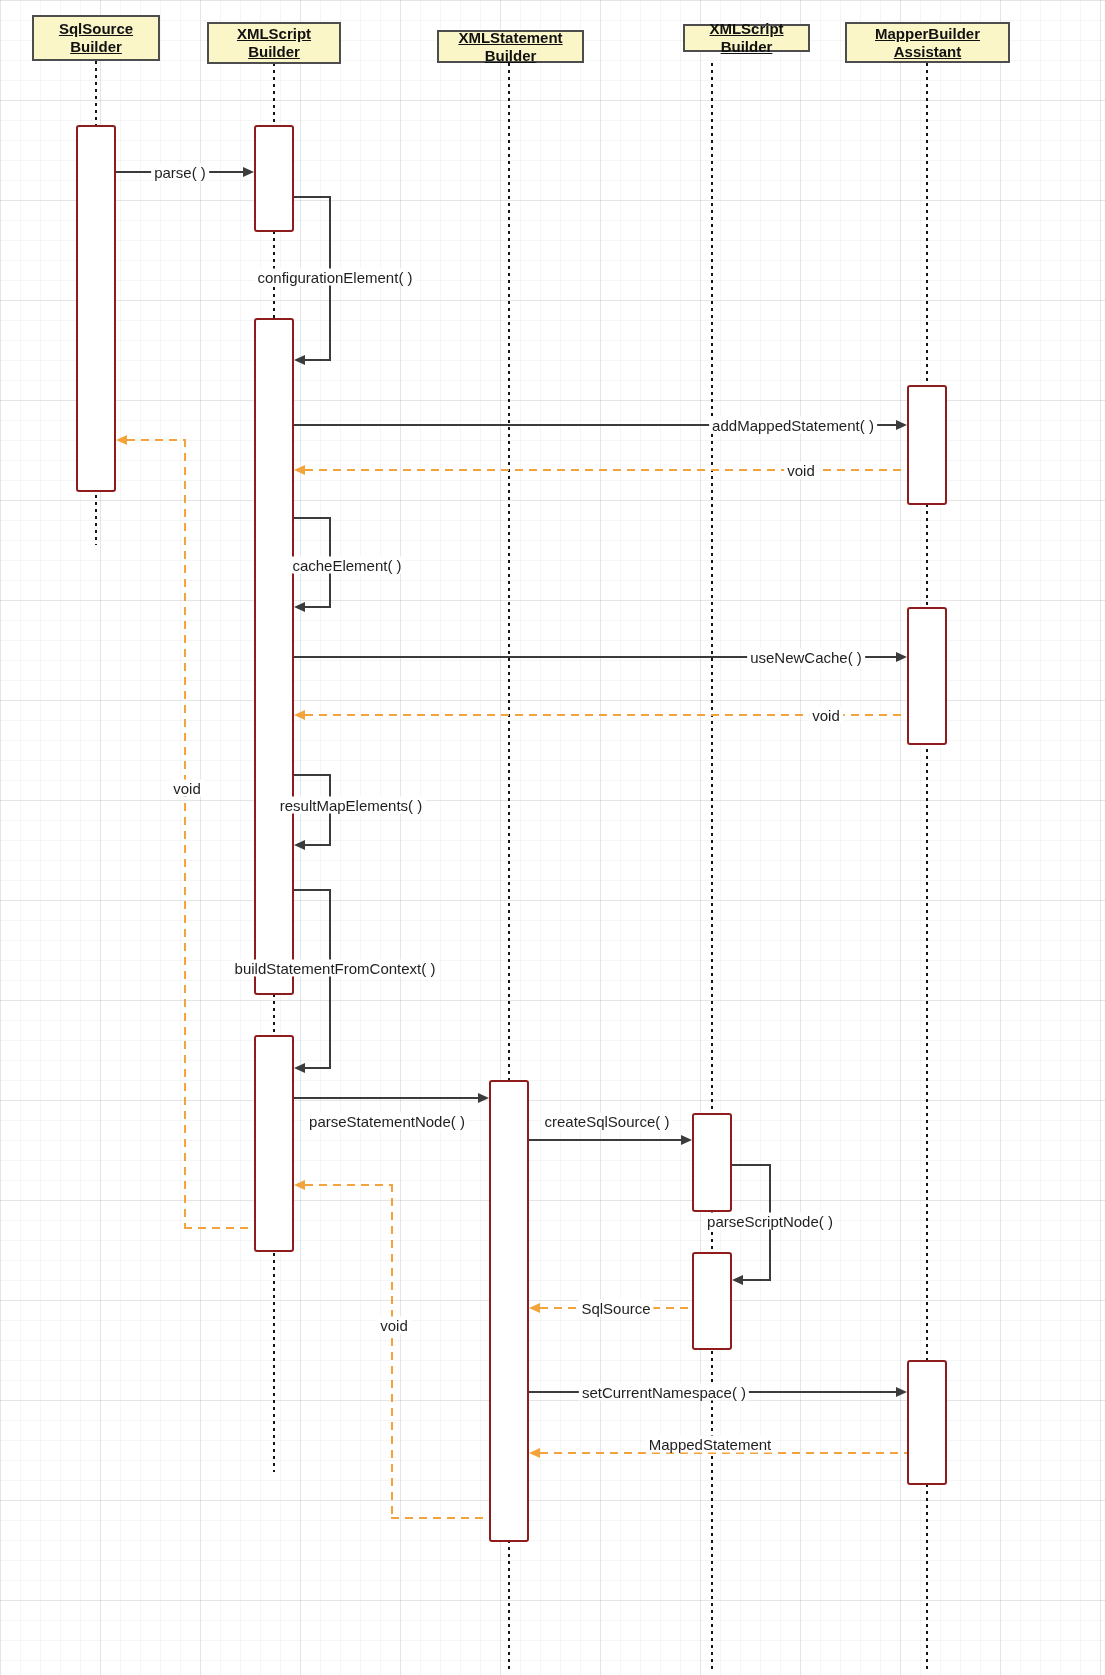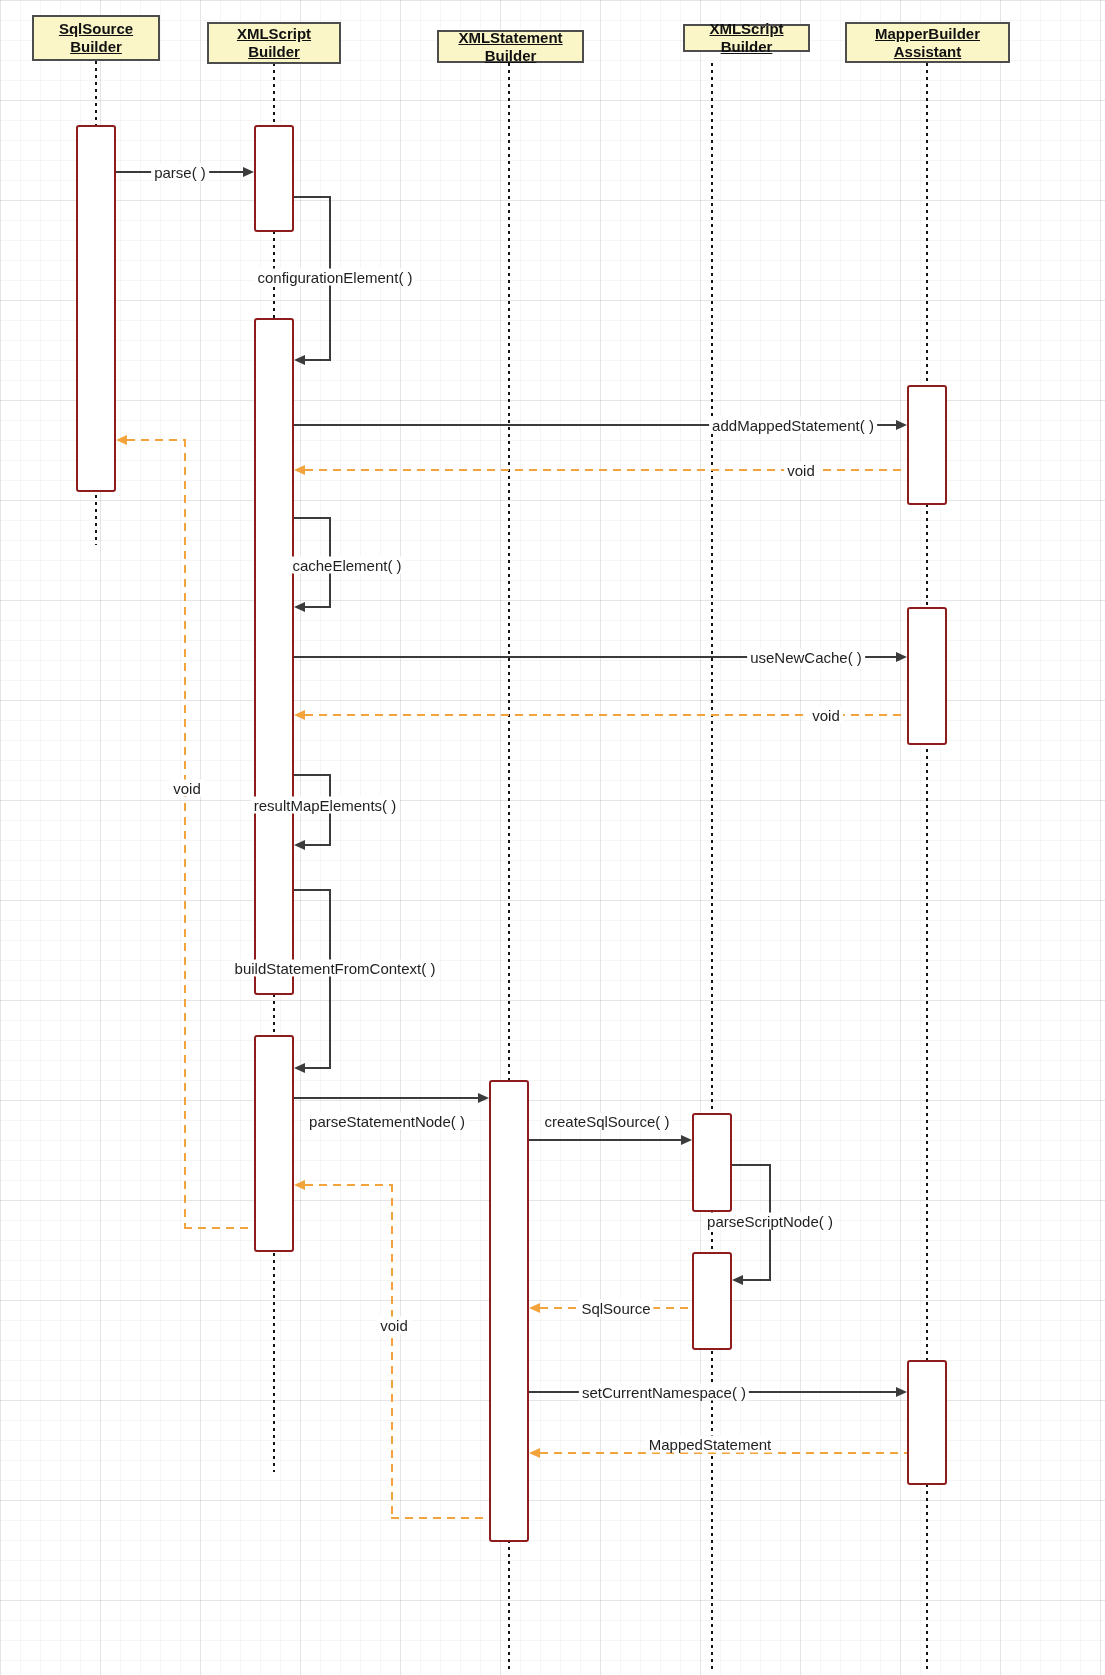--- a/index.html
+++ b/index.html
@@ -136,21 +136,21 @@
     <div class="rh" style="left:305px;top:714px;width:602px"></div>
     <div class="al o" style="left:294px;top:710px"></div>
     <div class="lbl" style="left:826px;top:715px">void</div>
   </div>
 
   <div>
     <div class="lh" style="left:294px;top:774px;width:37px"></div>
     <div class="lv" style="left:329px;top:774px;height:72px"></div>
     <div class="lh" style="left:305px;top:844px;width:25px"></div>
     <div class="al" style="left:294px;top:840px"></div>
-    <div class="lbl" style="left:325px;top:805px">resultMapElements( )</div>
+    <div class="lbl" style="left:351px;top:805px">resultMapElements( )</div>
   </div>
 
   <div>
     <div class="lh" style="left:294px;top:889px;width:37px"></div>
     <div class="lv" style="left:329px;top:889px;height:180px"></div>
     <div class="lh" style="left:305px;top:1067px;width:25px"></div>
     <div class="al" style="left:294px;top:1063px"></div>
     <div class="lbl" style="left:335px;top:968px">buildStatementFromContext( )</div>
   </div>
 

